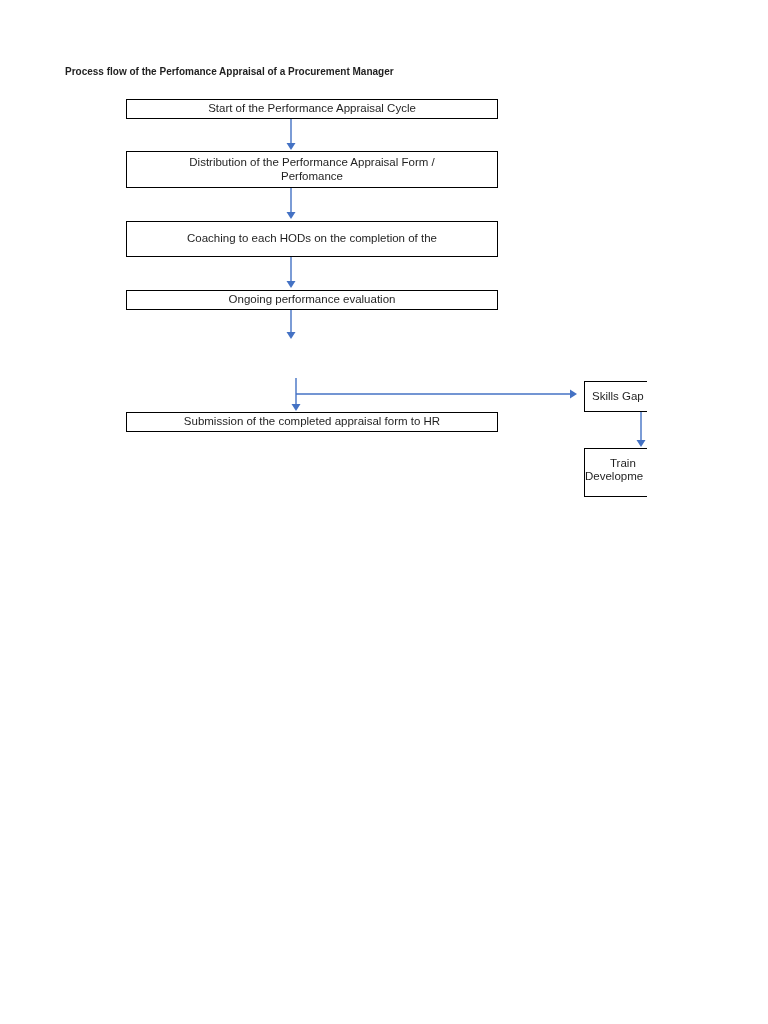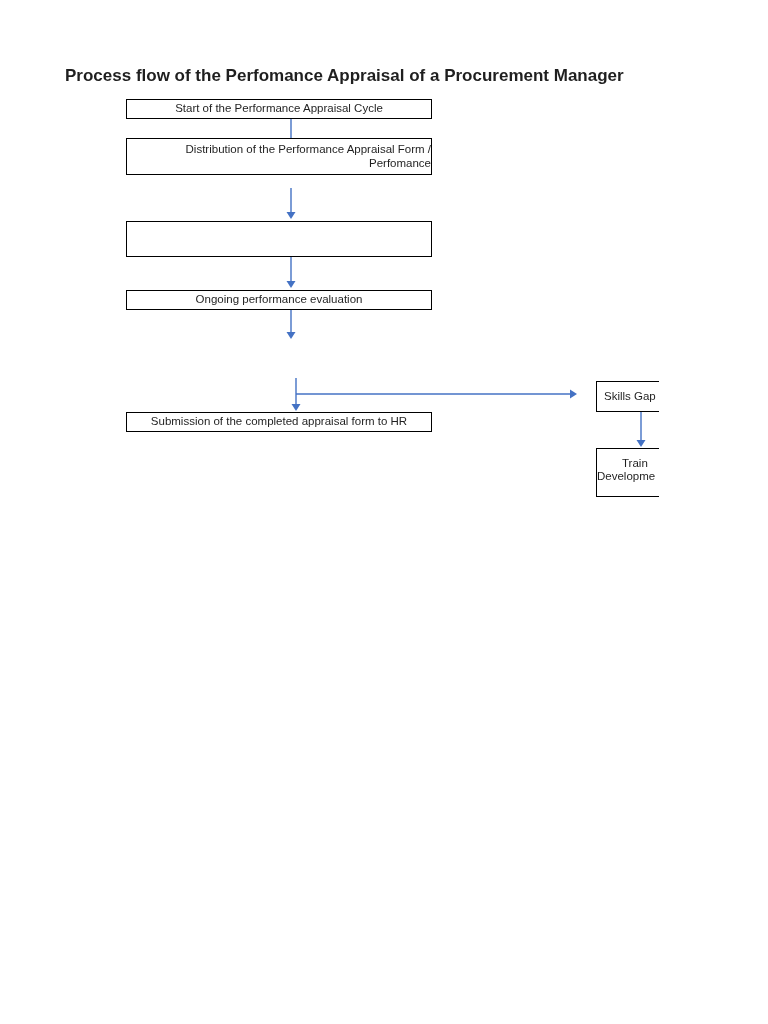--- a/index.html
+++ b/index.html
@@ -19,50 +19,50 @@
   }
   .page {
     position: absolute;
     left: 0; top: 0;
     width: 768px; height: 1024px;
     background: var(--background);
   }
   .title {
     position: absolute;
     left: 65px; top: 66px;
-    font-size: 17px;
+    font-size: 10px;
     font-weight: bold;
     white-space: nowrap;
     color: var(--text);
   }
   .box {
     position: absolute;
     border: 1.5px solid var(--border);
     background: var(--background);
     display: flex;
     flex-direction: column;
     justify-content: center;
     text-align: center;
     font-size: 11.5px;
     line-height: 13.5px;
     color: var(--text);
   }
   .box .line { display: block; white-space: nowrap; }
-  .main-box { left: 126px; width: 306px; }
+  .main-box { left: 126px; width: 372px; }
   .b1 { top: 99px;  height: 20px; }
-  .b2 { top: 138px; height: 37px; align-items: flex-end; }
+  .b2 { top: 151px; height: 37px; }
   .b3 { top: 221px; height: 36px; }
   .b4 { top: 290px; height: 20px; justify-content: center; }
   .b5 { top: 341px; height: 37px; }
   .b6 { top: 412px; height: 20px; }
 
   
   .clip {
     position: absolute;
-    left: 16px; top: 0;
+    left: 4px; top: 0;
     width: 643px; height: 520px;
     overflow: hidden;
     pointer-events: none;
   }
   .side-box {
     position: absolute;
     border: 1.5px solid var(--border);
     background: var(--background);
     font-size: 11.5px;
     line-height: 13px;
@@ -133,20 +133,21 @@
   <div class="box main-box b1">
     <span class="line">Start of the Performance Appraisal Cycle</span>
   </div>
 
   <div class="box main-box b2">
     <span class="line">Distribution of the Performance Appraisal Form /</span>
     <span class="line">Perfomance</span>
   </div>
 
   <div class="box main-box b3">
+    <span class="line">Coaching to each HODs on the completion of the</span>
   </div>
 
   <div class="box main-box b4">
     <span class="line">Ongoing performance evaluation</span>
   </div>
 
 
   <div class="box main-box b6">
     <span class="line">Submission of the completed appraisal form to HR</span>
   </div>

